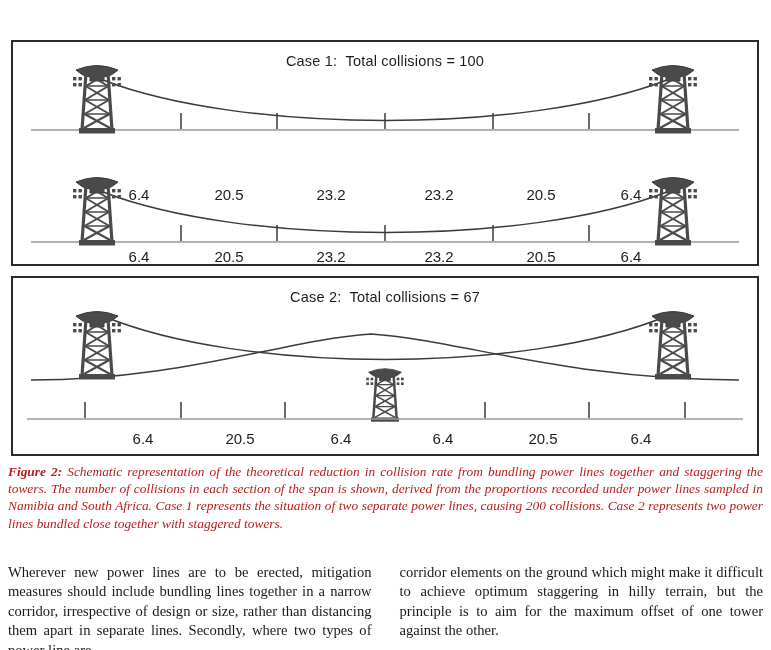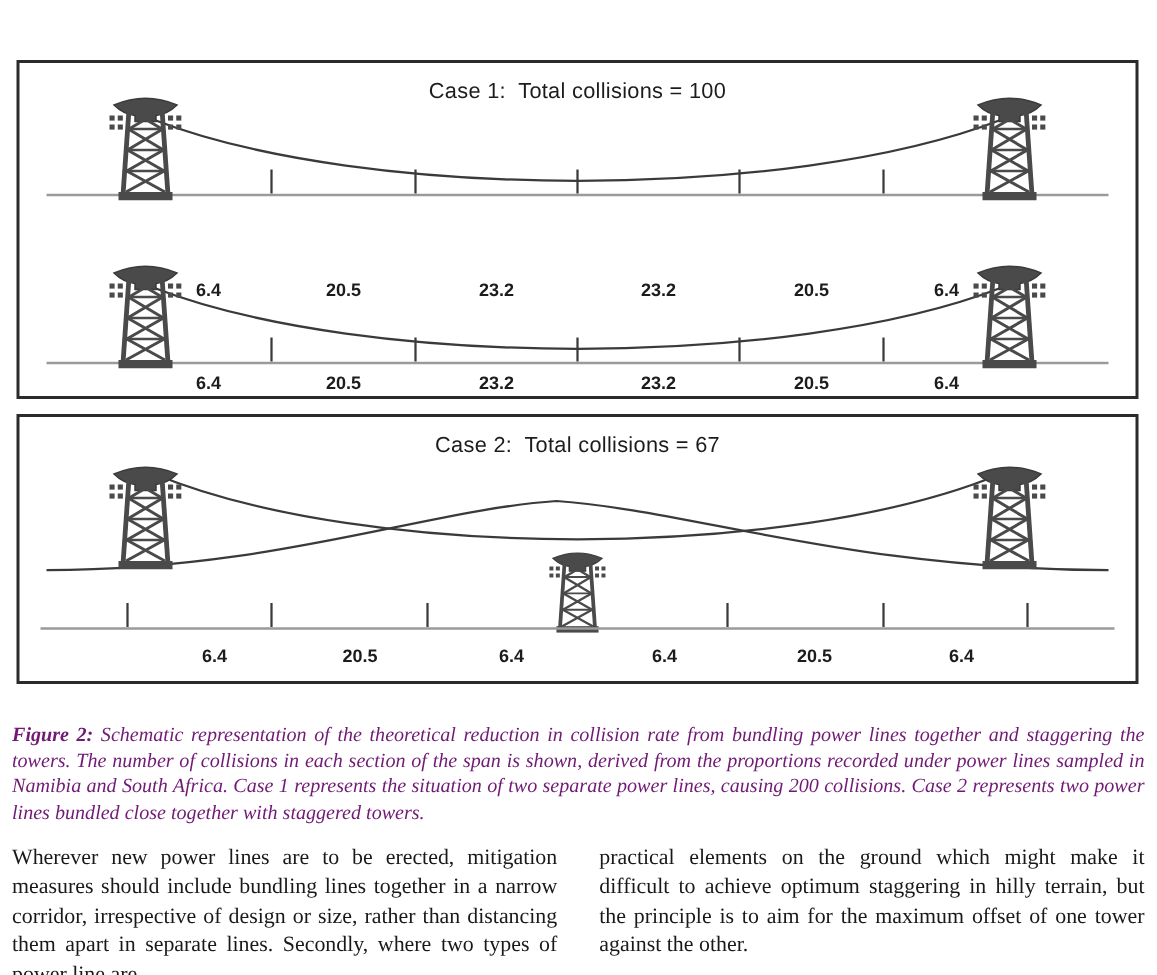--- a/index.html
+++ b/index.html
@@ -54,38 +54,37 @@
     left: 0;
     top: 0;
     width: 100%;
     height: 100%;
     overflow: visible;
   }
 
   .span-label {
     position: absolute;
     font-family: "Liberation Sans", sans-serif;
-    font-size: 12px;
+    font-size: 15px;
     color: #1c1c1c;
     transform: translateX(-50%);
     white-space: pre;
-    font-weight: bold;
   }
 
   #caption {
     position: absolute;
     left: 8px;
-    top: 481px;
+    top: 463px;
     width: 755px;
     font-family: "Liberation Serif", serif;
     font-style: italic;
     font-size: 13.4px;
     line-height: 17.2px;
     text-align: justify;
-    color: #701a75;
+    color: #b91c1c;
   }
   #caption .fig-label {
     font-weight: bold;
     font-style: italic;
   }
 
   #body-columns {
     position: absolute;
     left: 8px;
     top: 563px;
@@ -255,15 +254,15 @@
   </div>
 </div>
 
 <div id="caption"><span class="fig-label">Figure 2:</span><span> Schematic representation of the theoretical reduction in collision rate from bundling power lines together and staggering the towers. The number of collisions in each section of the span is shown, derived from the proportions recorded under power lines sampled in Namibia and South Africa. Case 1 represents the situation of two separate power lines, causing 200 collisions. Case 2 represents two power lines bundled close together with staggered towers.</span></div>
 
 <div id="body-columns">
   <div class="body-col">
     <p>Wherever new power lines are to be erected, mitigation measures should include bundling lines together in a narrow corridor, irrespective of design or size, rather than distancing them apart in separate lines. Secondly, where two types of power line are</p>
   </div>
   <div class="body-col">
-    <p>practical elements on the ground which might make it difficult to achieve optimum staggering in hilly terrain, but the principle is to aim for the maximum offset of one tower against the other.</p>
+    <p>corridor elements on the ground which might make it difficult to achieve optimum staggering in hilly terrain, but the principle is to aim for the maximum offset of one tower against the other.</p>
   </div>
 </div>
 
 </body></html>

